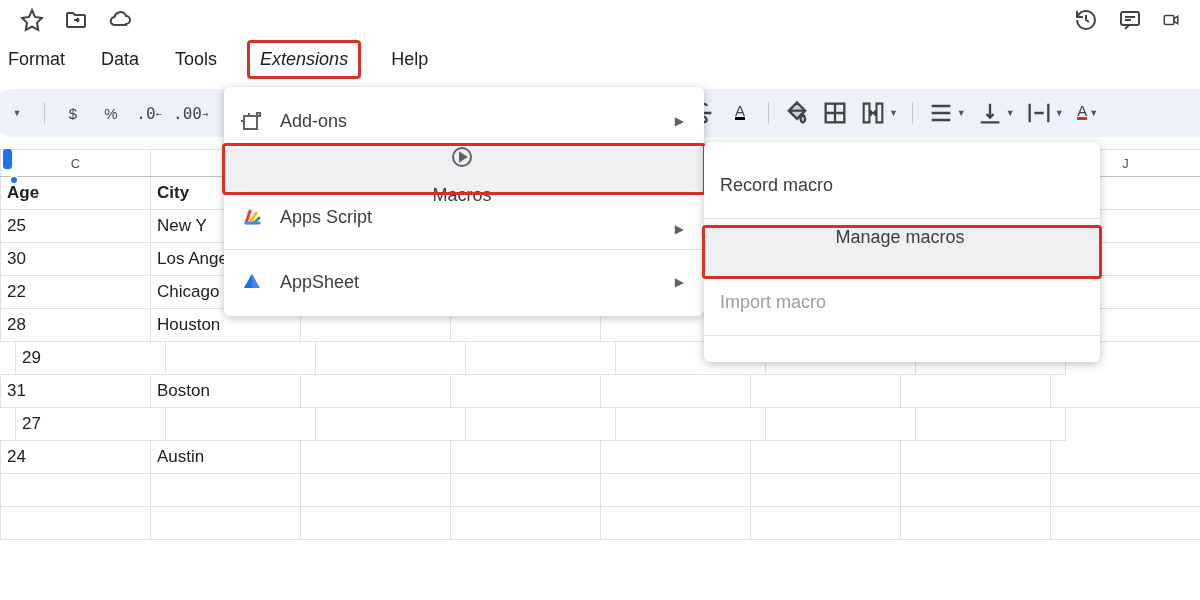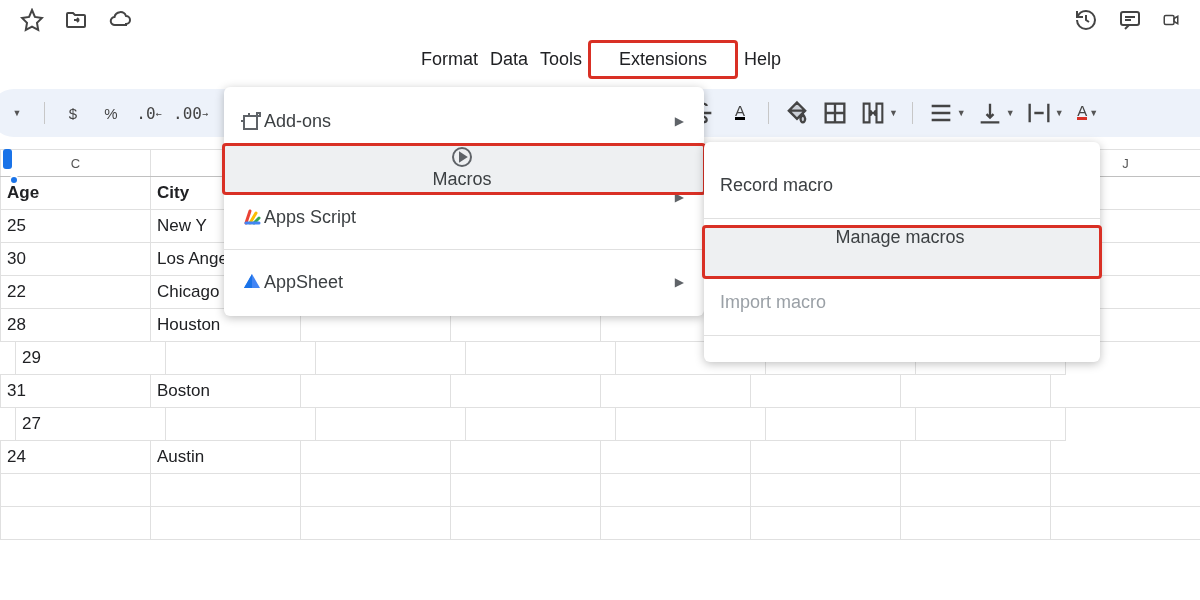--- a/index.html
+++ b/index.html
@@ -2,23 +2,23 @@
 <html><head>
 <meta charset="utf-8">
 <style>
   * { box-sizing: border-box; margin: 0; padding: 0; }
   body { font-family: "Google Sans", Arial, sans-serif; font-size: 14px; color: #202124; background: #fff; overflow: hidden; width: 1200px; height: 600px; position: relative; }
   
   .top-icons { display: flex; align-items: center; gap: 20px; padding: 6px 20px; height: 40px; }
   .top-icons .icon { width: 24px; height: 24px; display: flex; align-items: center; justify-content: center; color: #444; }
   .top-icons .spacer { flex: 1; }
   
-  .menubar { display: flex; align-items: center; padding: 0 0 10px 2px; font-size: 18px; color: #202124; justify-content: center; }
+  .menubar { display: flex; align-items: center; gap: 24px; padding: 0 0 10px 2px; font-size: 18px; color: #202124; }
   .menubar .menu-item { padding: 4px 6px; cursor: pointer; }
-  .menubar .menu-item.highlight { border: 3px solid #d93025; border-radius: 4px; padding: 6px 28px; }
+  .menubar .menu-item.highlight { border: 3px solid #d93025; border-radius: 4px; padding: 6px 10px; font-style: italic; }
   
   .toolbar { display: flex; align-items: center; height: 48px; background: #edf2fa; border-radius: 24px 0 0 24px; padding: 0 12px; gap: 10px; margin-left: -10px; }
   .toolbar .tb-btn { display: flex; align-items: center; justify-content: center; min-width: 28px; height: 28px; color: #444; font-size: 15px; cursor: pointer; }
   .toolbar .tb-sep { width: 1px; height: 22px; background: #c7c7c7; margin: 0 4px; }
   .toolbar .dec { font-family: monospace; font-size: 16px; }
   .toolbar .caret { font-size: 9px; margin-left: 2px; color: #555; }
   .toolbar .text-color-underline { border-bottom: 3px solid #000; padding-bottom: 1px; line-height: 0.7; }
   .toolbar .font-color-underline { border-bottom: 3px solid #d93025; padding-bottom: 1px; line-height: 0.7; }
   
   .sheet-area { position: relative; margin-top: 12px; }
@@ -29,21 +29,21 @@
   .rows .row { display: flex; height: 33px; }
   .rows .row .rowhead { width: 16px; border-right: 1px solid #e0e0e0; border-bottom: 1px solid #e0e0e0; }
   .rows .row .cell { flex: 0 0 150px; border-right: 1px solid #e0e0e0; border-bottom: 1px solid #e0e0e0; padding: 4px 6px; font-size: 17px; display: flex; align-items: center; overflow: hidden; white-space: nowrap; }
   .rows .row .cell.bold { font-weight: 700; }
   
   .sel-handle { position: absolute; left: 3px; top: 0; width: 9px; height: 20px; background: #1a73e8; border-radius: 3px; }
   .sel-corner { position: absolute; left: 9px; top: 26px; width: 10px; height: 10px; background: #1a73e8; border: 2px solid #fff; border-radius: 50%; }
   
   
   .dropdown { position: absolute; background: #fff; box-shadow: 0 2px 10px rgba(0,0,0,0.25); border-radius: 6px; padding: 10px 0; z-index: 50; }
-  .dropdown .dd-item { display: flex; align-items: center; height: 48px; padding: 0 20px 0 16px; font-size: 18px; color: #3c4043; cursor: pointer; position: relative; }
+  .dropdown .dd-item { display: flex; align-items: center; height: 48px; padding: 0 20px 0 16px; font-size: 18px; color: #3c4043; cursor: pointer; gap: 16px; position: relative; }
   .dropdown .dd-item.hover { background: #eef0f2; flex-direction: column; }
   .dropdown .dd-item.disabled { color: #9aa0a6; cursor: default; }
   .dropdown .dd-item .dd-icon { width: 24px; height: 24px; display: flex; align-items: center; justify-content: center; color: #5f6368; }
   .dropdown .dd-item .dd-arrow { margin-left: auto; font-size: 12px; color: #5f6368; }
   .dropdown .dd-sep { height: 1px; background: #e0e0e0; margin: 8px 0; }
   .dropdown .dd-item.highlight-box { outline: 3px solid #d93025; outline-offset: -1px; border-radius: 2px; }
   
   #ext-menu { left: 224px; top: 87px; width: 480px; }
   #macros-menu { left: 704px; top: 142px; width: 396px; padding: 18px 0; }
   #macros-menu .dd-item { height: 50px; }

